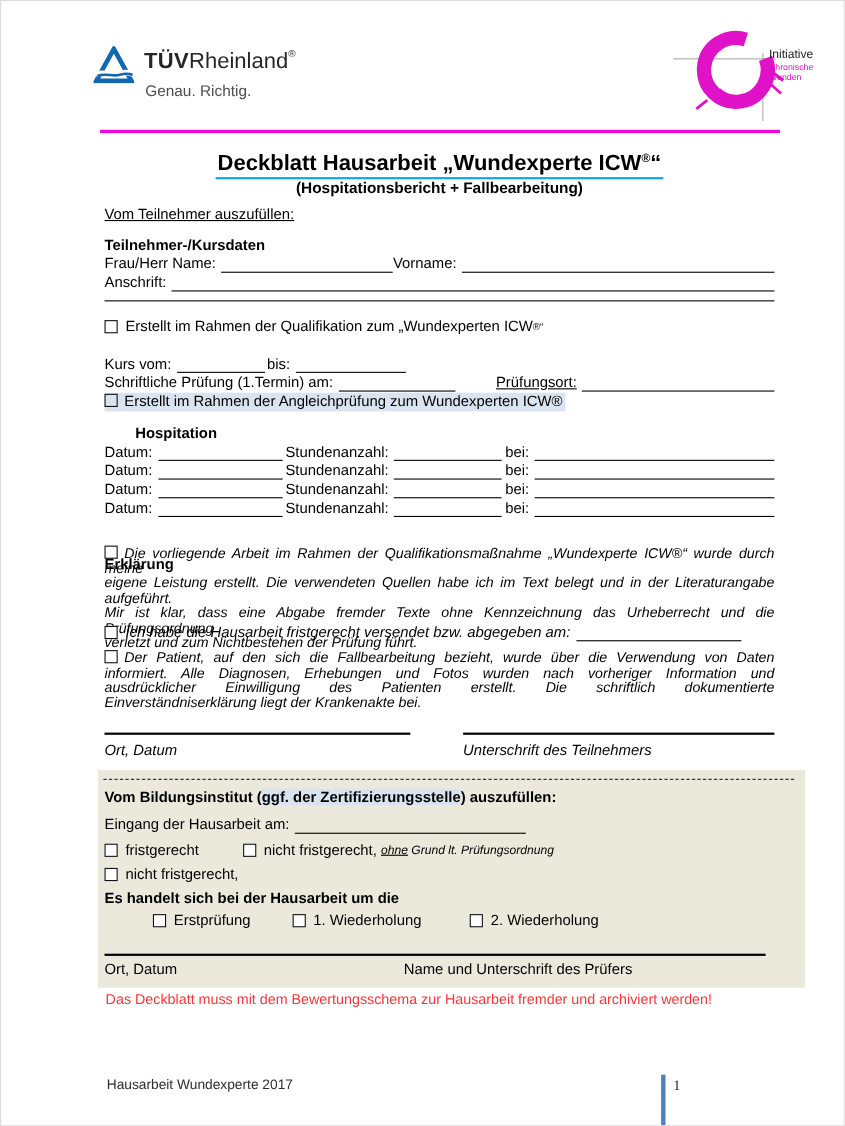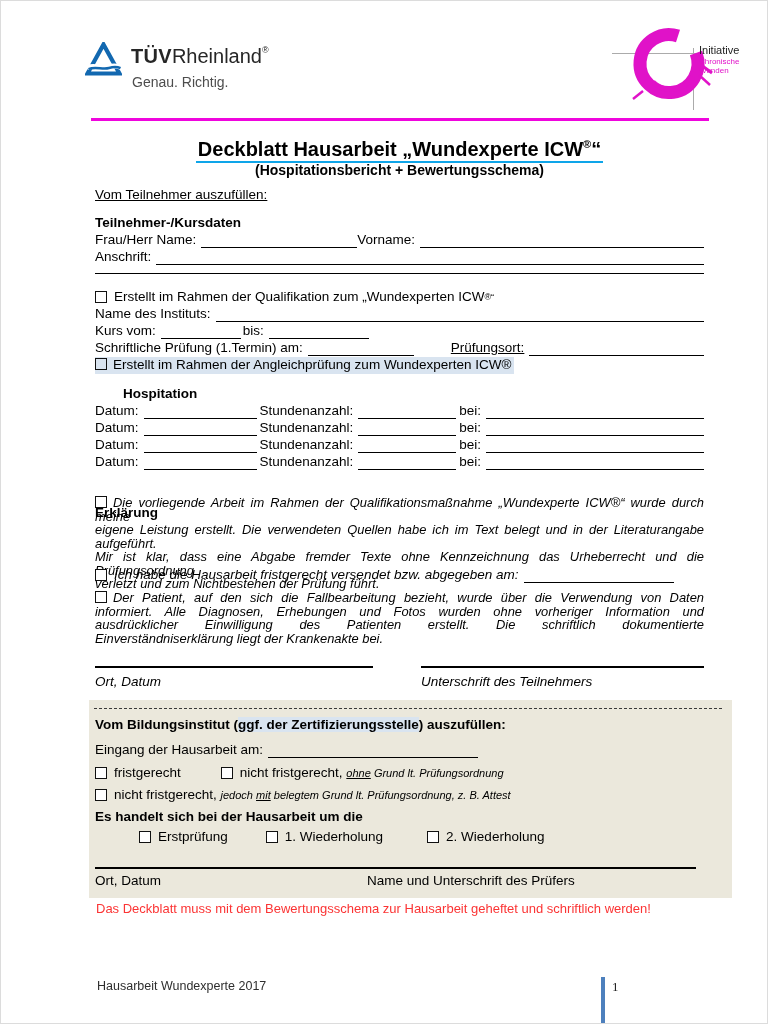--- a/index.html
+++ b/index.html
@@ -80,21 +80,21 @@
   </svg>
   <div class="icw-name">Initiative</div>
   <div class="icw-sub1">Chronische</div>
   <div class="icw-sub2">Wunden</div>
 
   <div class="rule-magenta"></div>
 
   <div class="abs center" style="top:132px;">
     <span class="title-wrap"><span>Deckblatt Hausarbeit „Wundexperte ICW</span><sup>®</sup><span>“</span></span>
   </div>
-  <div class="abs center subtitle" style="top:161px;">(Hospitationsbericht + Bewertungsschema)</div>
+  <div class="abs center subtitle" style="top:161px;">(Hospitationsbericht + Fallbearbeitung)</div>
 
   <div class="abs" style="top:186px;"><span class="u">Vom Teilnehmer auszufüllen:</span></div>
 
   <div class="abs b" style="top:214px;">Teilnehmer-/Kursdaten</div>
   <div class="abs frow" style="top:231px;">
     <span class="lbl">Frau/Herr Name:</span>
     <span class="bl" style="width:156px;"></span>
     <span class="lbl">Vorname:</span>
     <span class="bl grow"></span>
   </div>
@@ -103,24 +103,20 @@
     <span class="bl grow"></span>
   </div>
   <div class="abs frow" style="top:258px;">
     <span class="bl grow"></span>
   </div>
 
   <div class="abs frow cbrow" style="top:288px;">
     <span class="cb"></span>
     <span>Erstellt im Rahmen der Qualifikation zum „Wundexperten ICW</span>
       <sup style="font-size:9px;">®“</sup>
-  </div>
-  <div class="abs frow" style="top:305px;">
-    <span class="lbl">Name des Instituts:</span>
-    <span class="bl grow"></span>
   </div>
   <div class="abs frow" style="top:322px;">
     <span class="lbl">Kurs vom:</span>
     <span class="bl" style="width:80px;"></span>
     <span class="lbl" style="margin-left:2px;">bis:</span>
     <span class="bl" style="width:100px;"></span>
   </div>
   <div class="abs frow" style="top:339px;">
     <span class="lbl">Schriftliche Prüfung (1.Termin) am:</span>
     <span class="bl" style="width:106px;"></span>
@@ -172,21 +168,21 @@
     <div class="jl">Mir ist klar, dass eine Abgabe fremder Texte ohne Kennzeichnung das Urheberrecht und die Prüfungsordnung</div>
     <div class="jl-last">verletzt und zum Nichtbestehen der Prüfung führt.</div>
   </div>
   <div class="abs frow it" style="top:566px;">
     <span class="cb" style="position:relative;top:-2px;"></span>
     <span class="lbl">Ich habe die Hausarbeit fristgerecht versendet bzw. abgegeben am:</span>
     <span class="bl" style="width:150px;"></span>
   </div>
   <div class="abs fine it" style="top:590px;">
     <div class="jl"><span class="cbi" style="font-style:normal;"></span><span>Der Patient, auf den sich die Fallbearbeitung bezieht, wurde über die Verwendung von Daten</span></div>
-    <div class="jl">informiert. Alle Diagnosen, Erhebungen und Fotos wurden ohne vorheriger Information und</div>
+    <div class="jl">informiert. Alle Diagnosen, Erhebungen und Fotos wurden nach vorheriger Information und</div>
     <div class="jl">ausdrücklicher Einwilligung des Patienten erstellt. Die schriftlich dokumentierte</div>
     <div class="jl-last">Einverständniserklärung liegt der Krankenakte bei.</div>
   </div>
 
   <div class="sigline" style="left:94px;top:665px;width:278px;"></div>
   <div class="sigline" style="left:420px;top:665px;width:283px;"></div>
   <div class="abs it" style="top:673px;">
     <span style="position:absolute;left:0;">Ort, Datum</span>
     <span style="position:absolute;left:326px;">Unterschrift des Teilnehmers</span>
   </div>
@@ -199,37 +195,37 @@
       <span class="bl" style="width:210px;"></span>
     </div>
     <div class="in-abs frow cbrow" style="top:65px;">
       <span class="cb"></span>
       <span>fristgerecht</span>
       <span class="cb" style="margin-left:40px;"></span>
       <span>nicht fristgerecht,</span>&nbsp;<span class="small-it"><span class="u">ohne</span><span> Grund lt. Prüfungsordnung</span></span>
     </div>
     <div class="in-abs frow cbrow" style="top:87px;">
       <span class="cb"></span>
-      <span>nicht fristgerecht,</span>&nbsp;<span class="small-it"><span>jedoch </span><span class="u">mit</span><span> belegtem Grund lt. Prüfungsordnung, z. B. Attest</span></span>
+      <span>nicht fristgerecht,</span>&nbsp;
     </div>
     <div class="in-abs b" style="top:109px;">Es handelt sich bei der Hausarbeit um die</div>
     <div class="in-abs frow cbrow" style="top:129px;padding-left:44px;">
       <span class="cb"></span>
       <span>Erstprüfung</span>
       <span class="cb" style="margin-left:38px;"></span>
       <span>1. Wiederholung</span>
       <span class="cb" style="margin-left:44px;"></span>
       <span>2. Wiederholung</span>
     </div>
     <div class="inst-sig"></div>
     <div class="in-abs" style="top:173px;">
       <span style="position:absolute;left:0;">Ort, Datum</span>
       <span style="position:absolute;left:272px;">Name und Unterschrift des Prüfers</span>
     </div>
   </div>
 
-  <div class="warning">Das Deckblatt muss mit dem Bewertungsschema zur Hausarbeit geheftet und schriftlich werden!</div>
+  <div class="warning">Das Deckblatt muss mit dem Bewertungsschema zur Hausarbeit fremder und archiviert werden!</div>
 
   <div class="footer-label">Hausarbeit Wundexperte 2017</div>
   <div class="page-bar"></div>
   <div class="page-num">1</div>
 
 </div>
 
 </body></html>

